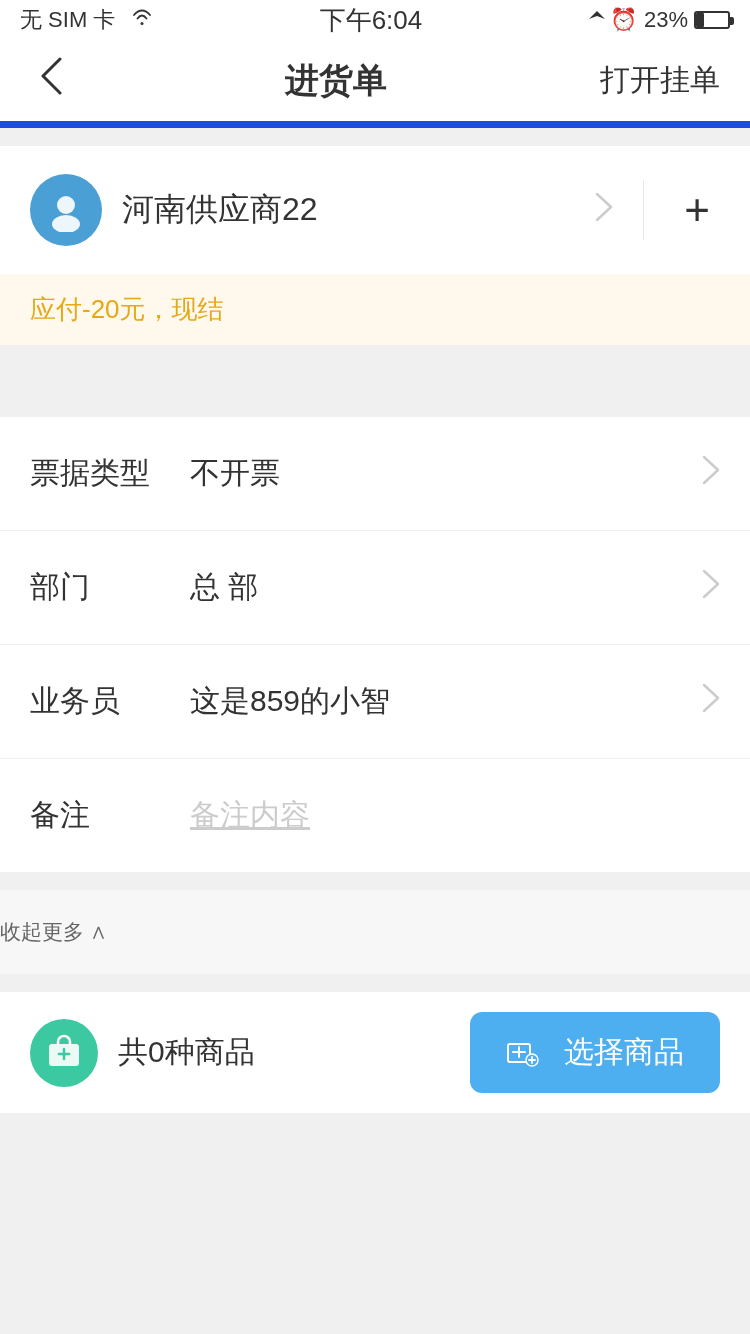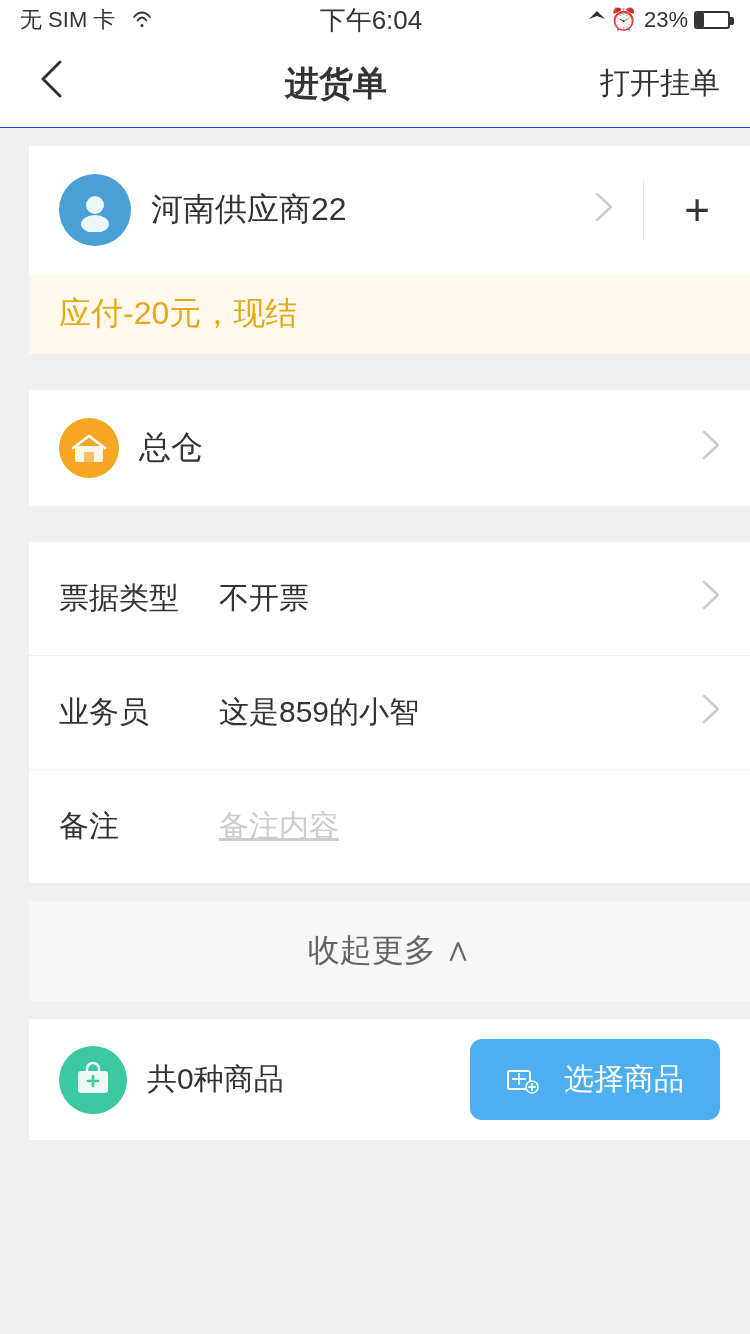--- a/index.html
+++ b/index.html
@@ -17,21 +17,21 @@
     .status-bar {
       height: 40px;
       background: #fff;
       display: flex;
       align-items: center;
       justify-content: space-between;
       padding: 0 20px;
       font-size: 22px;
       color: #333;
     }
-    .status-left { display: flex; align-items: center; gap: 16px; }
+    .status-left { display: flex; gap: 16px; }
     .status-center { font-size: 26px; font-weight: 500; }
     .status-right { display: flex; align-items: center; gap: 6px; font-size: 22px; }
     .battery {
       width: 36px; height: 18px;
       border: 2px solid #333;
       border-radius: 3px;
       position: relative;
       display: inline-block;
     }
     .battery::after {
@@ -50,21 +50,21 @@
     }
 
     
     .nav-bar {
       height: 88px;
       background: #fff;
       display: flex;
       align-items: center;
       justify-content: space-between;
       padding: 0 30px;
-      border-bottom: 1px solid #1d4ed8;
+      border-bottom: 7px solid #1d4ed8;
     }
     .nav-back {
       font-size: 40px;
       color: #333;
       cursor: pointer;
       padding: 10px;
     }
     .nav-title {
       font-size: 34px;
       font-weight: 600;
@@ -72,21 +72,20 @@
     }
     .nav-action {
       font-size: 30px;
       color: #333;
       cursor: pointer;
     }
 
     
     .content {
       background: #f0f0f0;
-      margin-left: 29px;
     }
 
     
     .section-gap {
       height: 18px;
       background: #f0f0f0;
     }
 
     
     .supplier-section {
@@ -131,21 +130,21 @@
     .divider-vertical {
       width: 1px;
       height: 60px;
       background: #e8e8e8;
     }
 
     
     .notice-bar {
       background: #fff9ed;
       padding: 18px 30px;
-      font-size: 32px;
+      font-size: 26px;
       color: #e6a817;
     }
 
     
     .warehouse-section {
       background: #fff;
       margin-top: 18px;
     }
     .warehouse-row {
       display: flex;
@@ -195,23 +194,22 @@
       padding-left: 20px;
     }
     .form-value.placeholder {
       color: #ccc;
       text-decoration: underline;
     }
 
     
     .collapse-bar {
       background: #f7f7f7;
-      text-align: center;
       padding: 28px 0;
-      font-size: 32px;
+      font-size: 21px;
       color: #666;
       margin-top: 18px;
       cursor: pointer;
     }
 
     
     .bottom-bar {
       background: #fff;
       display: flex;
       align-items: center;
@@ -310,50 +308,44 @@
         <span class="plus-btn">+</span>
       </div>
     </div>
     <div class="notice-bar">
       <span>应付-20元，现结</span>
     </div>
   </div>
 
   <div class="warehouse-section">
     <div class="section-gap"></div>
-    <div class="warehouse-row">
-      <div class="warehouse-icon">
-        <svg viewBox="0 0 36 36" fill="none">
-          <rect x="4" y="16" width="28" height="16" rx="2" fill="white" opacity="0.9"></rect>
-          <path d="M2 18L18 6l16 12" stroke="white" stroke-width="2.5" stroke-linecap="round" stroke-linejoin="round" fill="none"></path>
-          <rect x="13" y="22" width="10" height="10" rx="1" fill="#f5a623" opacity="0.7"></rect>
-        </svg>
-      </div>
-      <span class="warehouse-name">总仓</span>
-      <span class="chevron">
-        <svg width="18" height="30" viewBox="0 0 18 30" fill="none">
-          <path d="M2 2l14 13L2 28" stroke="#ccc" stroke-width="2.5" stroke-linecap="round" stroke-linejoin="round"></path>
-        </svg>
-      </span>
-    </div>
   </div>
 
   <div class="form-section">
     <div class="section-gap"></div>
 
     <div class="form-row">
       <span class="form-label">票据类型</span>
       <span class="form-value">不开票</span>
       <span class="chevron">
         <svg width="18" height="30" viewBox="0 0 18 30" fill="none">
           <path d="M2 2l14 13L2 28" stroke="#ccc" stroke-width="2.5" stroke-linecap="round" stroke-linejoin="round"></path>
         </svg>
       </span>
     </div>
 
+    <div class="form-row">
+      <span class="form-label">部门</span>
+      <span class="form-value">总 部</span>
+      <span class="chevron">
+        <svg width="18" height="30" viewBox="0 0 18 30" fill="none">
+          <path d="M2 2l14 13L2 28" stroke="#ccc" stroke-width="2.5" stroke-linecap="round" stroke-linejoin="round"></path>
+        </svg>
+      </span>
+    </div>
 
     <div class="form-row">
       <span class="form-label">业务员</span>
       <span class="form-value">这是859的小智</span>
       <span class="chevron">
         <svg width="18" height="30" viewBox="0 0 18 30" fill="none">
           <path d="M2 2l14 13L2 28" stroke="#ccc" stroke-width="2.5" stroke-linecap="round" stroke-linejoin="round"></path>
         </svg>
       </span>
     </div>

